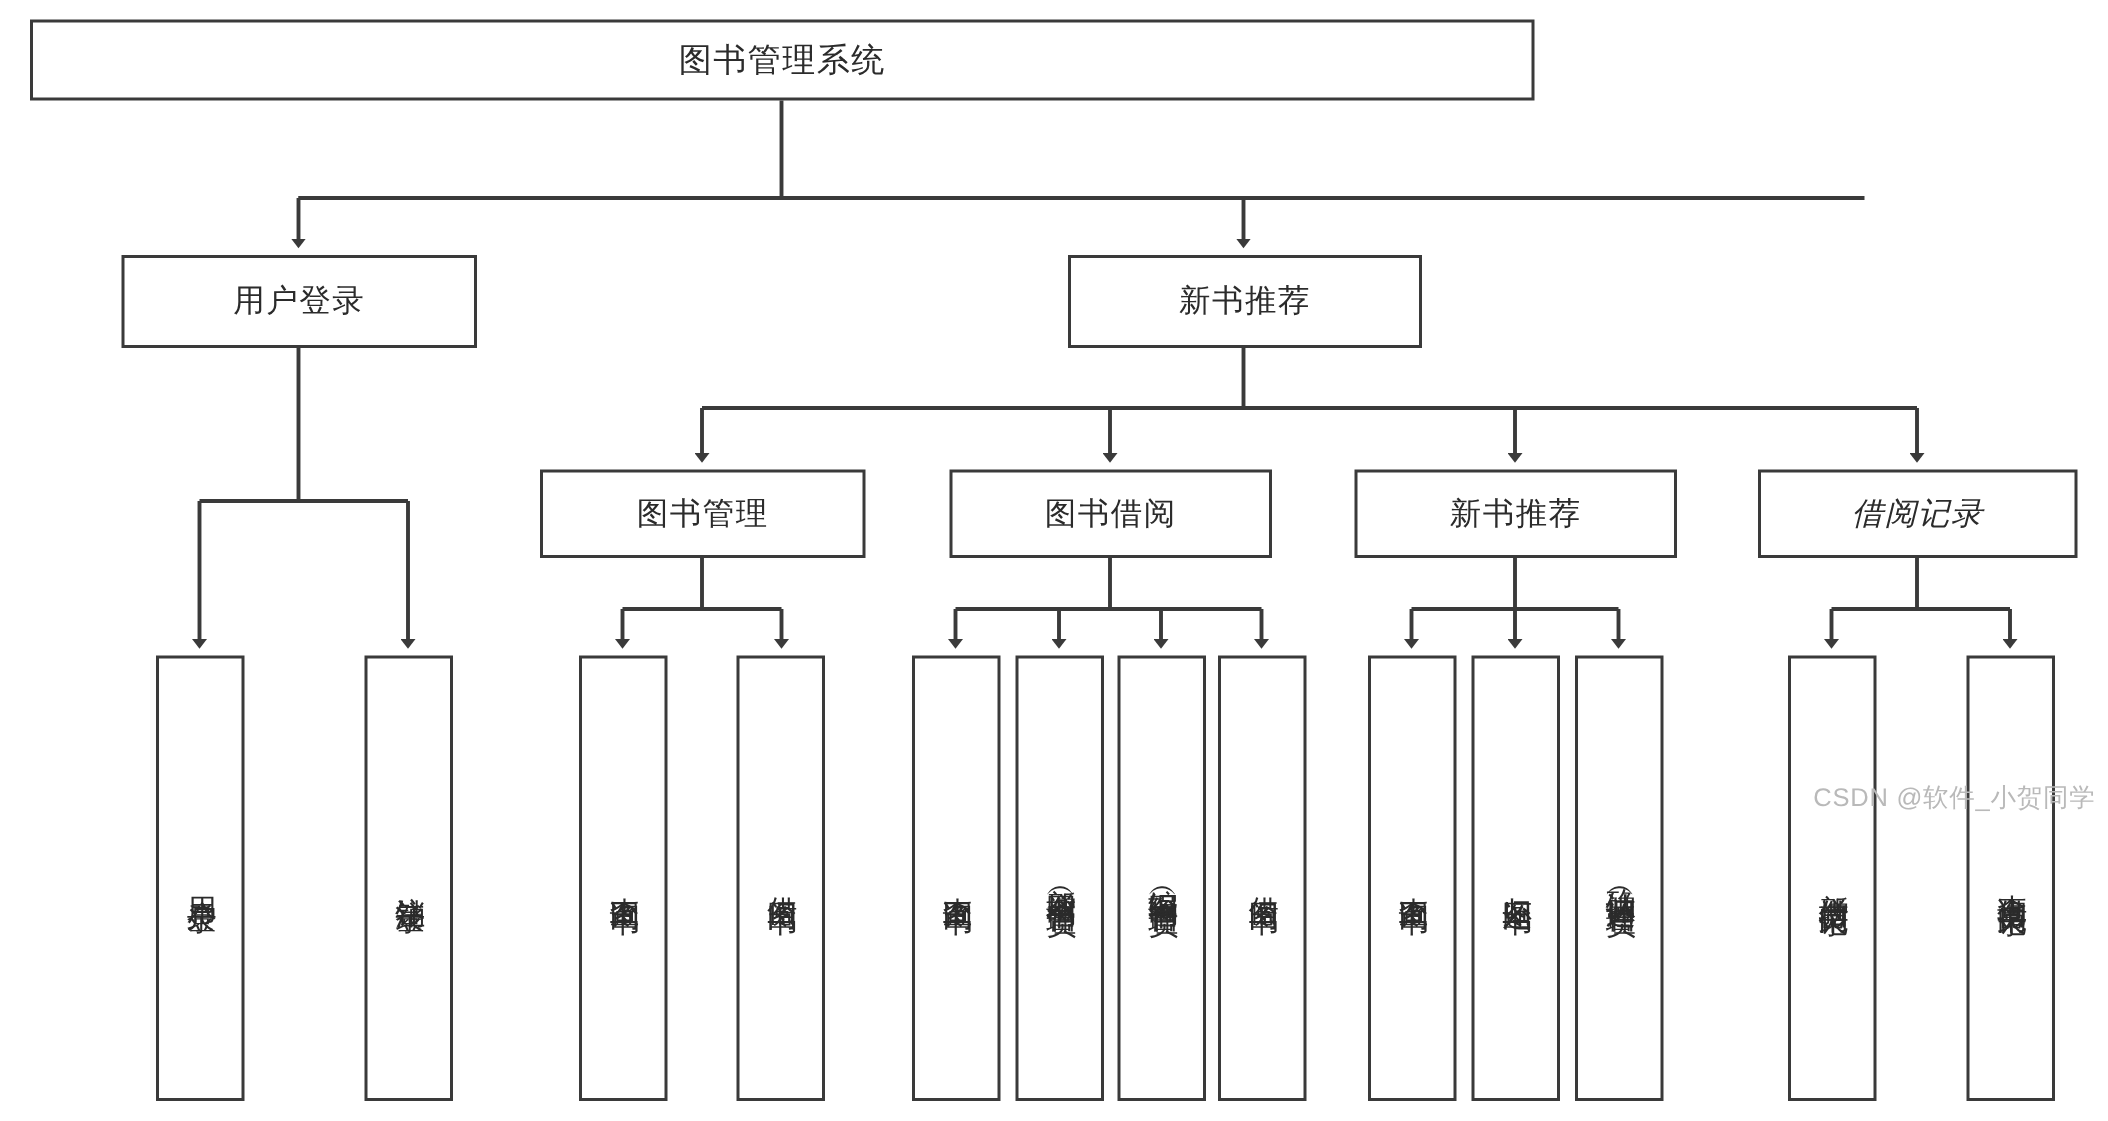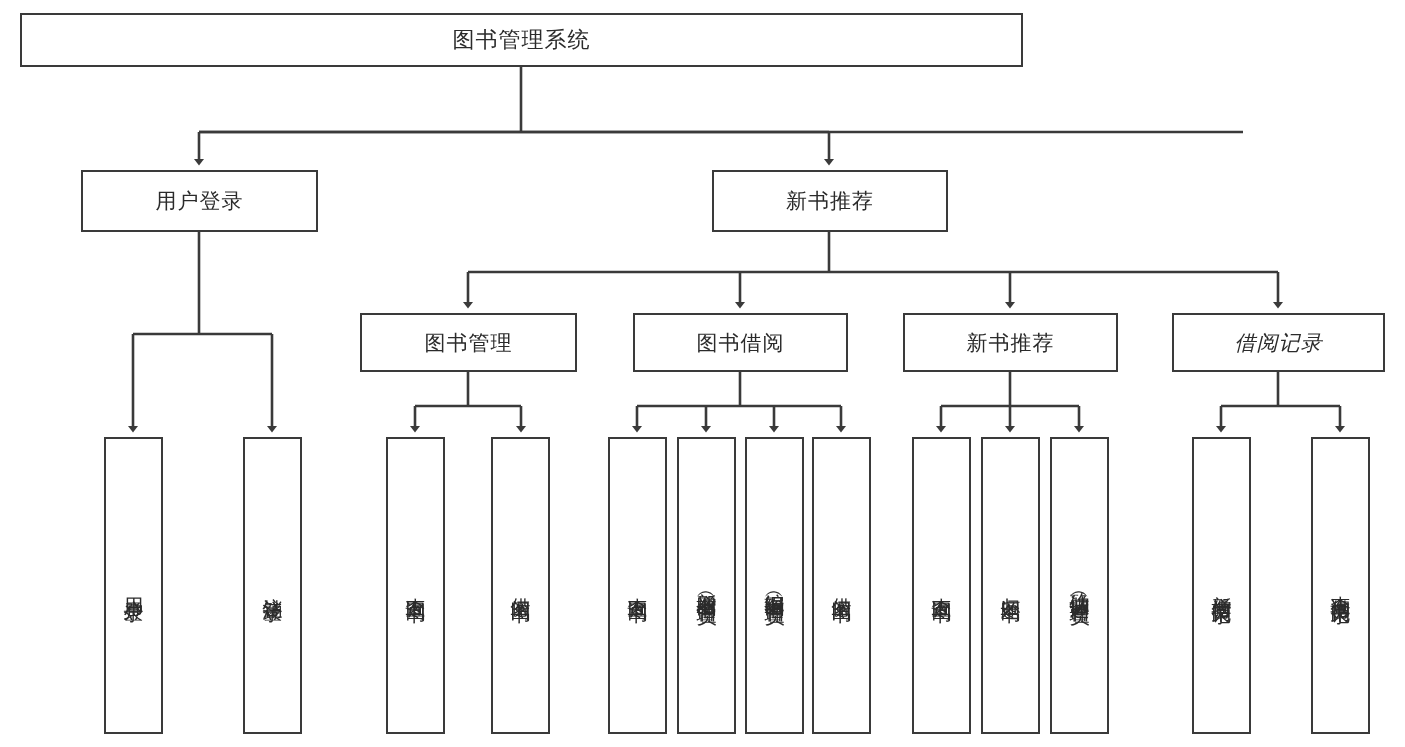--- a/index.html
+++ b/index.html
@@ -166,14 +166,15 @@
     <span class="label">确认归还（管理员）</span>
   </div>
 
   <div class="node leaf" style="left:1192px;top:437px;width:59px;height:297px;">
     <span class="label">新增借阅记录</span>
   </div>
   <div class="node leaf" style="left:1311px;top:437px;width:59px;height:297px;">
     <span class="label">查询借阅记录</span>
   </div>
 
+  <div class="watermark">CSDN @软件_小贺同学</div>
 
 </div>
 
 </body></html>

